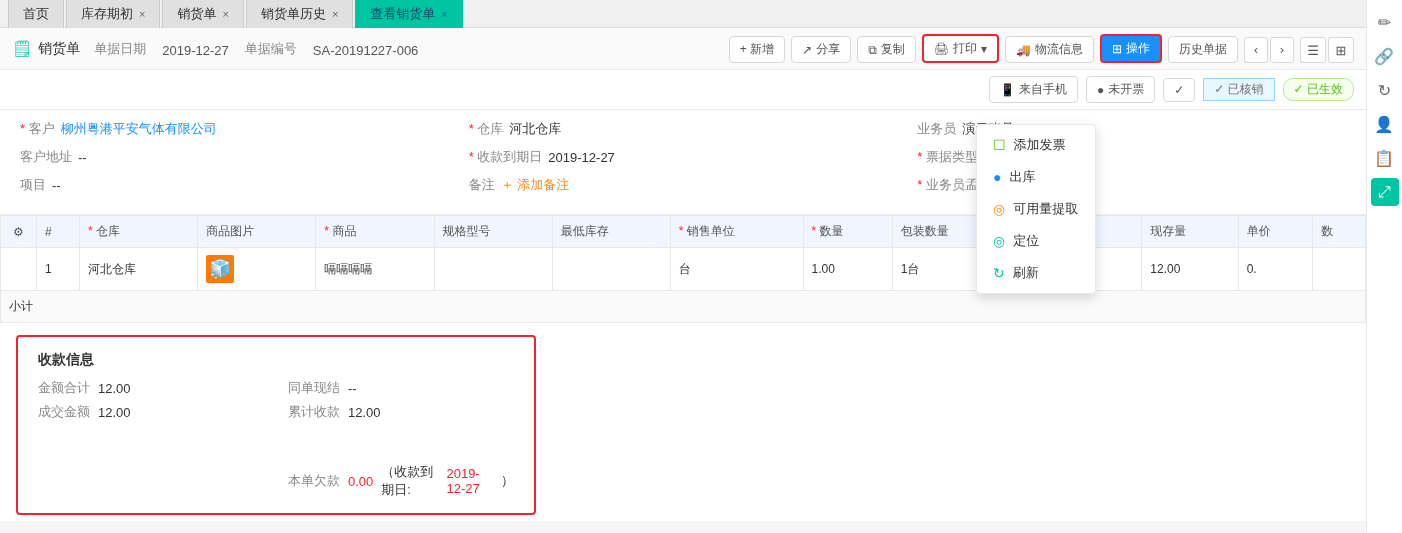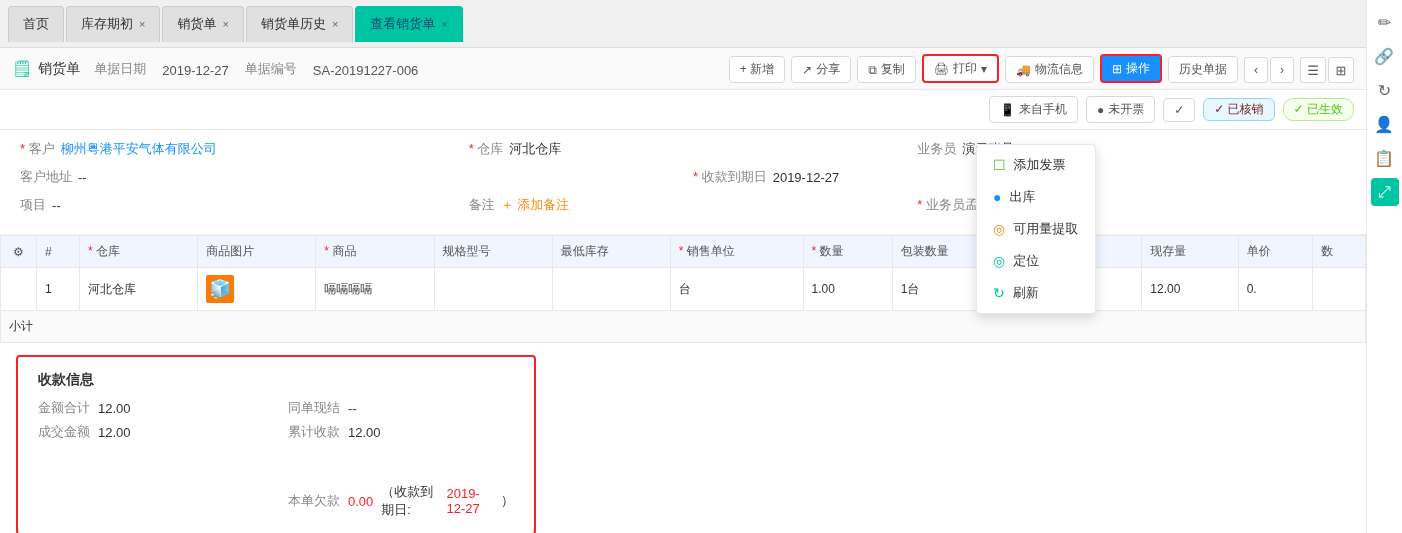--- a/index.html
+++ b/index.html
@@ -1,21 +1,21 @@
 <!DOCTYPE html>
 <html><head>
   <meta charset="utf-8">
   <style>
     * { box-sizing: border-box; margin: 0; padding: 0; }
     body { font-family: 'Microsoft YaHei', Arial, sans-serif; font-size: 13px; background: #f5f5f5; color: #333; }
 
     
     .tab-bar {
       display: flex; align-items: center; background: #f0f0f0; border-bottom: 1px solid #ddd;
-      padding: 0 8px; height: 48px; gap: 2px;
+      padding: 0 8px; height: 28px; gap: 2px;
     }
     .tab {
       display: flex; align-items: center; padding: 6px 14px; border-radius: 4px 4px 0 0;
       cursor: pointer; font-size: 13px; height: 36px; gap: 6px;
       background: #e0e0e0; border: 1px solid #ccc; border-bottom: none;
     }
     .tab.active { background: #00c5a3; color: #0c4a6e; border-color: #00c5a3; }
     .tab .close { font-size: 11px; cursor: pointer; opacity: 0.7; }
     .tab-close-btn { margin-left: auto; font-size: 16px; cursor: pointer; color: #666; padding: 0 8px; }
 
@@ -46,21 +46,21 @@
     .action-row {
       display: flex; align-items: center; padding: 6px 12px; border-bottom: 1px solid #e8e8e8;
       background: #fff; gap: 8px; justify-content: flex-end;
     }
     .btn-action {
       display: flex; align-items: center; gap: 4px; padding: 4px 10px;
       border: 1px solid #d9d9d9; border-radius: 4px; cursor: pointer;
       font-size: 12px; background: #fff; color: #555;
     }
     .status-badge-green { background: #f6ffed; color: #52c41a; border: 1px solid #b7eb8f; border-radius: 10px; padding: 2px 10px; font-size: 12px; }
-    .status-badge-blue { background: #e6f7ff; color: #7f1d1d; border: 1px solid #91d5ff; border-radius: 6px; padding: 2px 10px; font-size: 12px; }
+    .status-badge-blue { background: #e6f7ff; color: #737373; border: 1px solid #91d5ff; border-radius: 0; padding: 2px 10px; font-size: 12px; }
 
     
     .form-section { padding: 10px 20px; border-bottom: 1px solid #f0f0f0; }
     .form-row { display: flex; align-items: center; margin-bottom: 10px; gap: 20px; }
     .form-field { display: flex; align-items: center; gap: 6px; flex: 1; }
     .form-label { color: #888; font-size: 13px; white-space: nowrap; }
     .form-label.required::before { content: '* '; color: #f5222d; }
     .form-value { color: #333; font-size: 13px; }
     .form-value.link { color: #1890ff; cursor: pointer; }
     .add-note { color: #fa8c16; cursor: pointer; font-size: 13px; }
@@ -243,20 +243,24 @@
         </div>
       </div>
       <div class="form-row">
         <div class="form-field">
           <span class="form-label">客户地址</span>
           <span class="form-value">--</span>
         </div>
         <div class="form-field">
           <span class="form-label required">收款到期日</span>
           <span class="form-value">2019-12-27</span>
+        </div>
+        <div class="form-field">
+          <span class="form-label required">票据类型</span>
+          <span class="form-value">不开票</span>
         </div>
       </div>
       <div class="form-row">
         <div class="form-field">
           <span class="form-label">项目</span>
           <span class="form-value">--</span>
         </div>
         <div class="form-field">
           <span class="form-label">备注</span>
           <span class="add-note">

